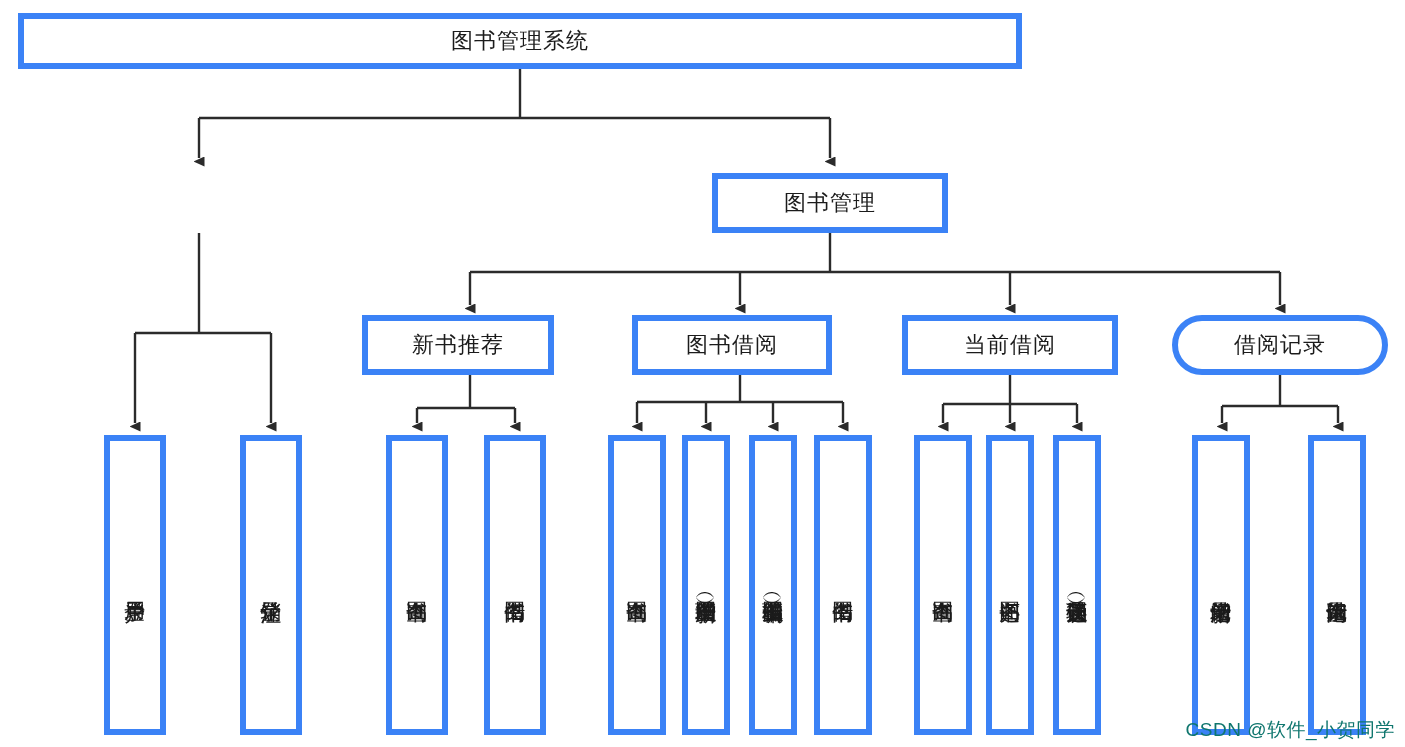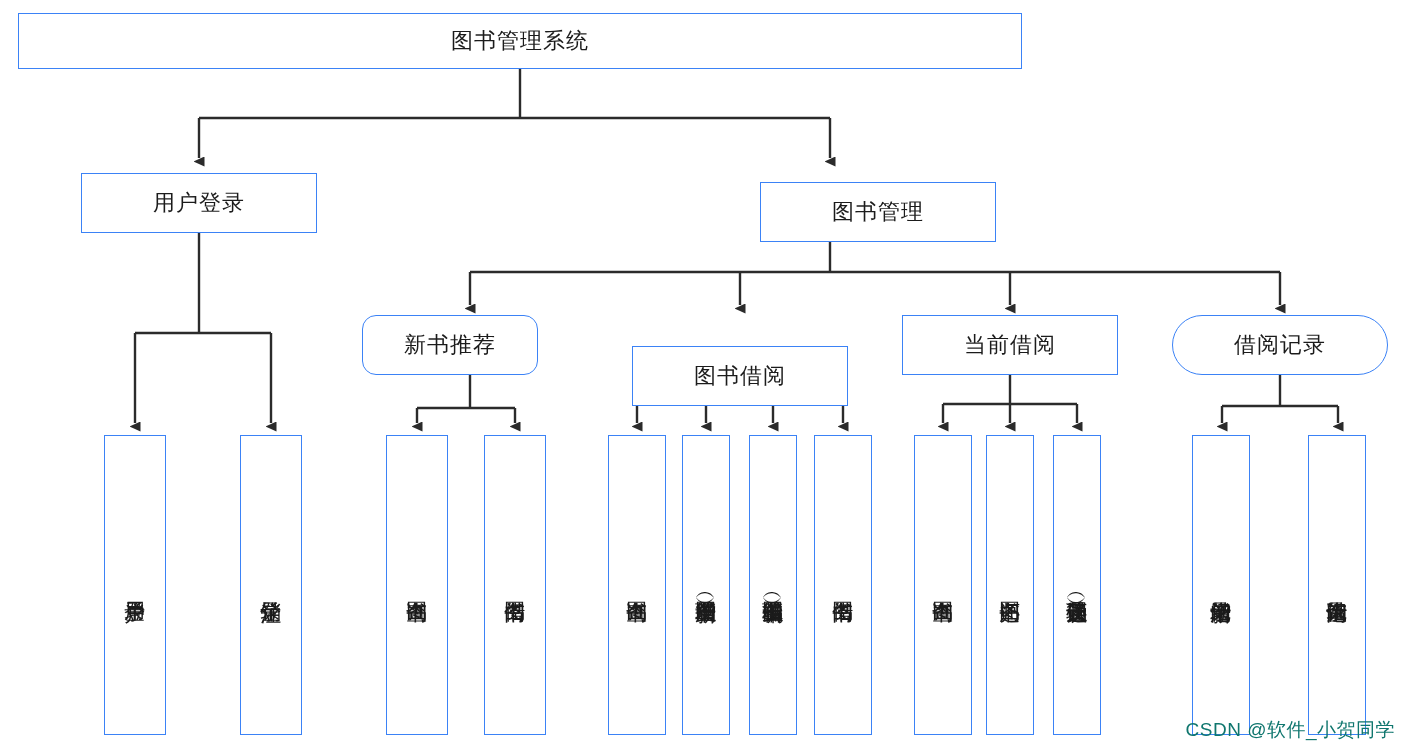--- a/index.html
+++ b/index.html
@@ -14,21 +14,21 @@
     position: relative;
     width: 1405px;
     height: 747px;
     background: #ffffff;
     overflow: hidden;
   }
   
   .node {
     position: absolute;
     box-sizing: border-box;
-    border: 1px solid #3b82f6;
+    border: 6px solid #3b82f6;
     background: #ffffff;
     display: flex;
     align-items: center;
     justify-content: center;
     color: #1b1b1b;
   }
   .node.horiz {
     font-size: 22px;
     letter-spacing: 1px;
     line-height: 1.2;
@@ -117,31 +117,28 @@
       <path d="M1222,406 L1338,406"></path>
       <path d="M1222,406 L1222,423" marker-end="url(#arrow)"></path>
       <path d="M1338,406 L1338,423" marker-end="url(#arrow)"></path>
     </g>
   </svg>
 
   <div class="node horiz" style="left:18px; top:13px; width:1004px; height:56px;">
     <span>图书管理系统</span>
   </div>
 
-  <div class="node horiz" style="left:81px; top:173px; width:236px; height:60px;">
-    <span>用户登录</span>
-  </div>
-  <div class="node horiz" style="left:712px; top:182px; width:236px; height:60px;margin-left:48px;">
+  <div class="node horiz" style="left:712px; top:173px; width:236px; height:60px;">
     <span>图书管理</span>
   </div>
 
-  <div class="node horiz" style="left:362px; top:315px; width:176px; height:60px;border-radius:14px;">
+  <div class="node horiz" style="left:362px; top:315px; width:192px; height:60px;">
     <span>新书推荐</span>
   </div>
-  <div class="node horiz" style="left:632px; top:315px; width:216px; height:60px;margin-top:31px;">
+  <div class="node horiz" style="left:632px; top:315px; width:200px; height:60px;">
     <span>图书借阅</span>
   </div>
   <div class="node horiz" style="left:902px; top:315px; width:216px; height:60px;text-align:center;">
     <span>当前借阅</span>
   </div>
   <div class="node horiz" style="left:1172px; top:315px; width:216px; height:60px;border-radius:30px;">
     <span>借阅记录</span>
   </div>
 
   <div class="node vert" style="left:104px; top:435px; width:62px; height:300px;">

